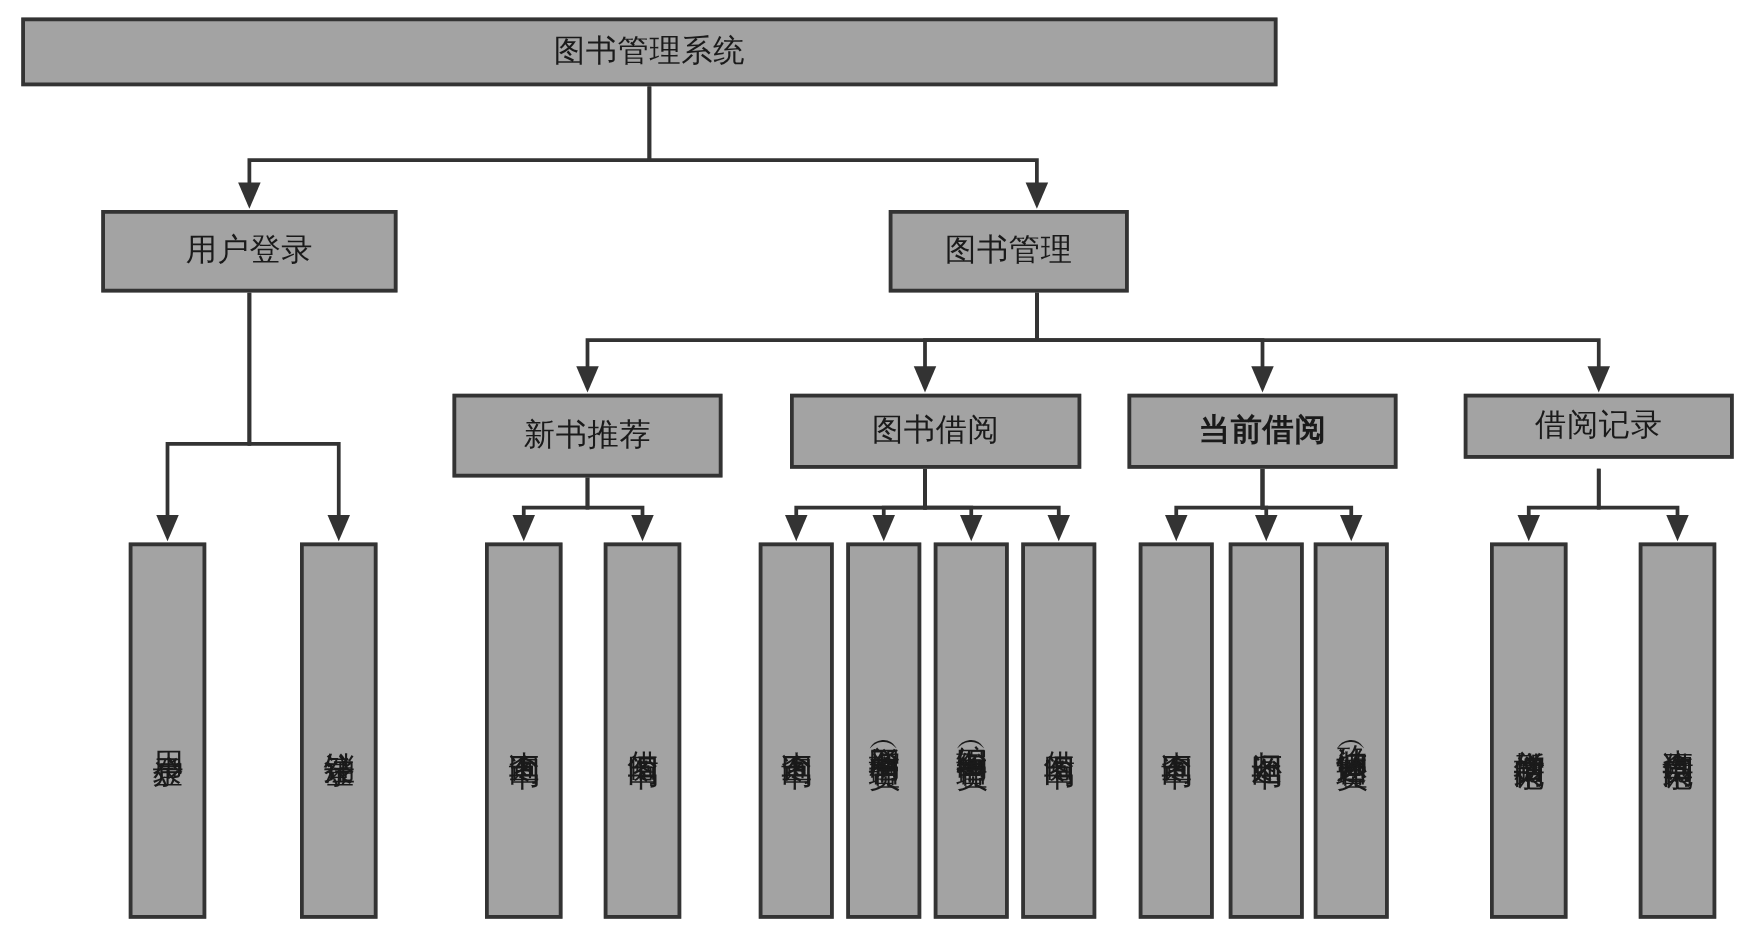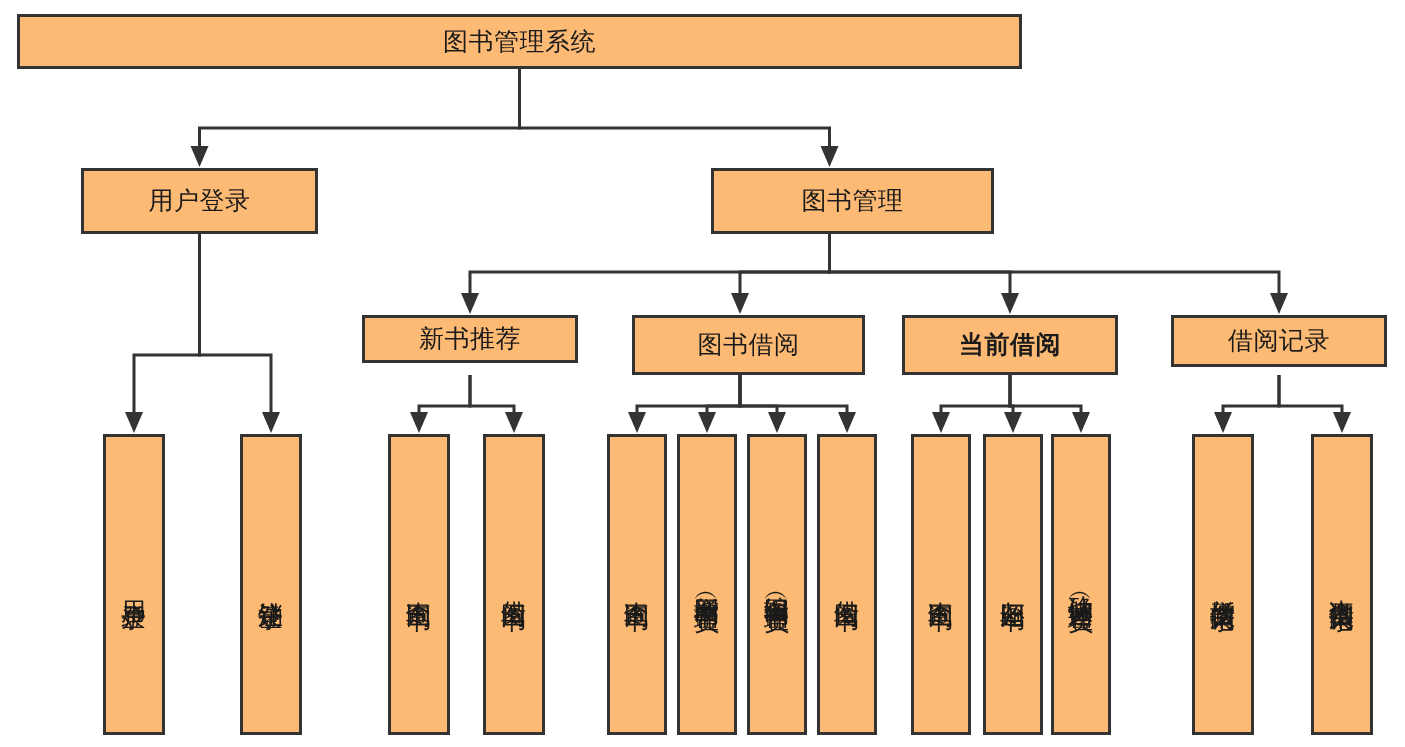--- a/index.html
+++ b/index.html
@@ -24,21 +24,21 @@
     position: absolute;
     left: 0;
     top: 0;
     width: 1405px;
     height: 747px;
     pointer-events: none;
   }
   .node {
     position: absolute;
     box-sizing: border-box;
-    background: #fdba74;
+    background: #a3a3a3;
     border: 3px solid #333333;
     display: flex;
     align-items: center;
     justify-content: center;
     overflow: hidden;
   }
   .node .node-label {
     color: #1a1a1a;
     text-align: center;
     line-height: 1.18;
@@ -116,24 +116,24 @@
       <polygon points="1333,412 1351,412 1342,433" fill="#333333"></polygon>
     </svg>
 
   <div id="node-layer">
       <div class="node horizontal" style="left: 17px; top: 14px; width: 1005px; height: 55px;">
         <span class="node-label">图书管理系统</span>
       </div>
       <div class="node horizontal" style="left: 81px; top: 168px; width: 237px; height: 66px;">
         <span class="node-label">用户登录</span>
       </div>
-      <div class="node horizontal" style="left: 711px; top: 168px; width: 283px; height: 66px;">
+      <div class="node horizontal" style="left: 711px; top: 168px; width: 192px; height: 66px;">
         <span class="node-label">图书管理</span>
       </div>
-      <div class="node horizontal" style="left: 362px; top: 315px; width: 216px; height: 48px; justify-content: center;">
+      <div class="node horizontal" style="left: 362px; top: 315px; width: 216px; height: 67px; justify-content: center;">
         <span class="node-label">新书推荐</span>
       </div>
       <div class="node horizontal" style="left: 632px; top: 315px; width: 233px; height: 60px;">
         <span class="node-label">图书借阅</span>
       </div>
       <div class="node horizontal" style="left: 902px; top: 315px; width: 216px; height: 60px; font-weight: bold;">
         <span class="node-label">当前借阅</span>
       </div>
       <div class="node horizontal" style="left: 1171px; top: 315px; width: 216px; height: 52px;">
         <span class="node-label">借阅记录</span>

